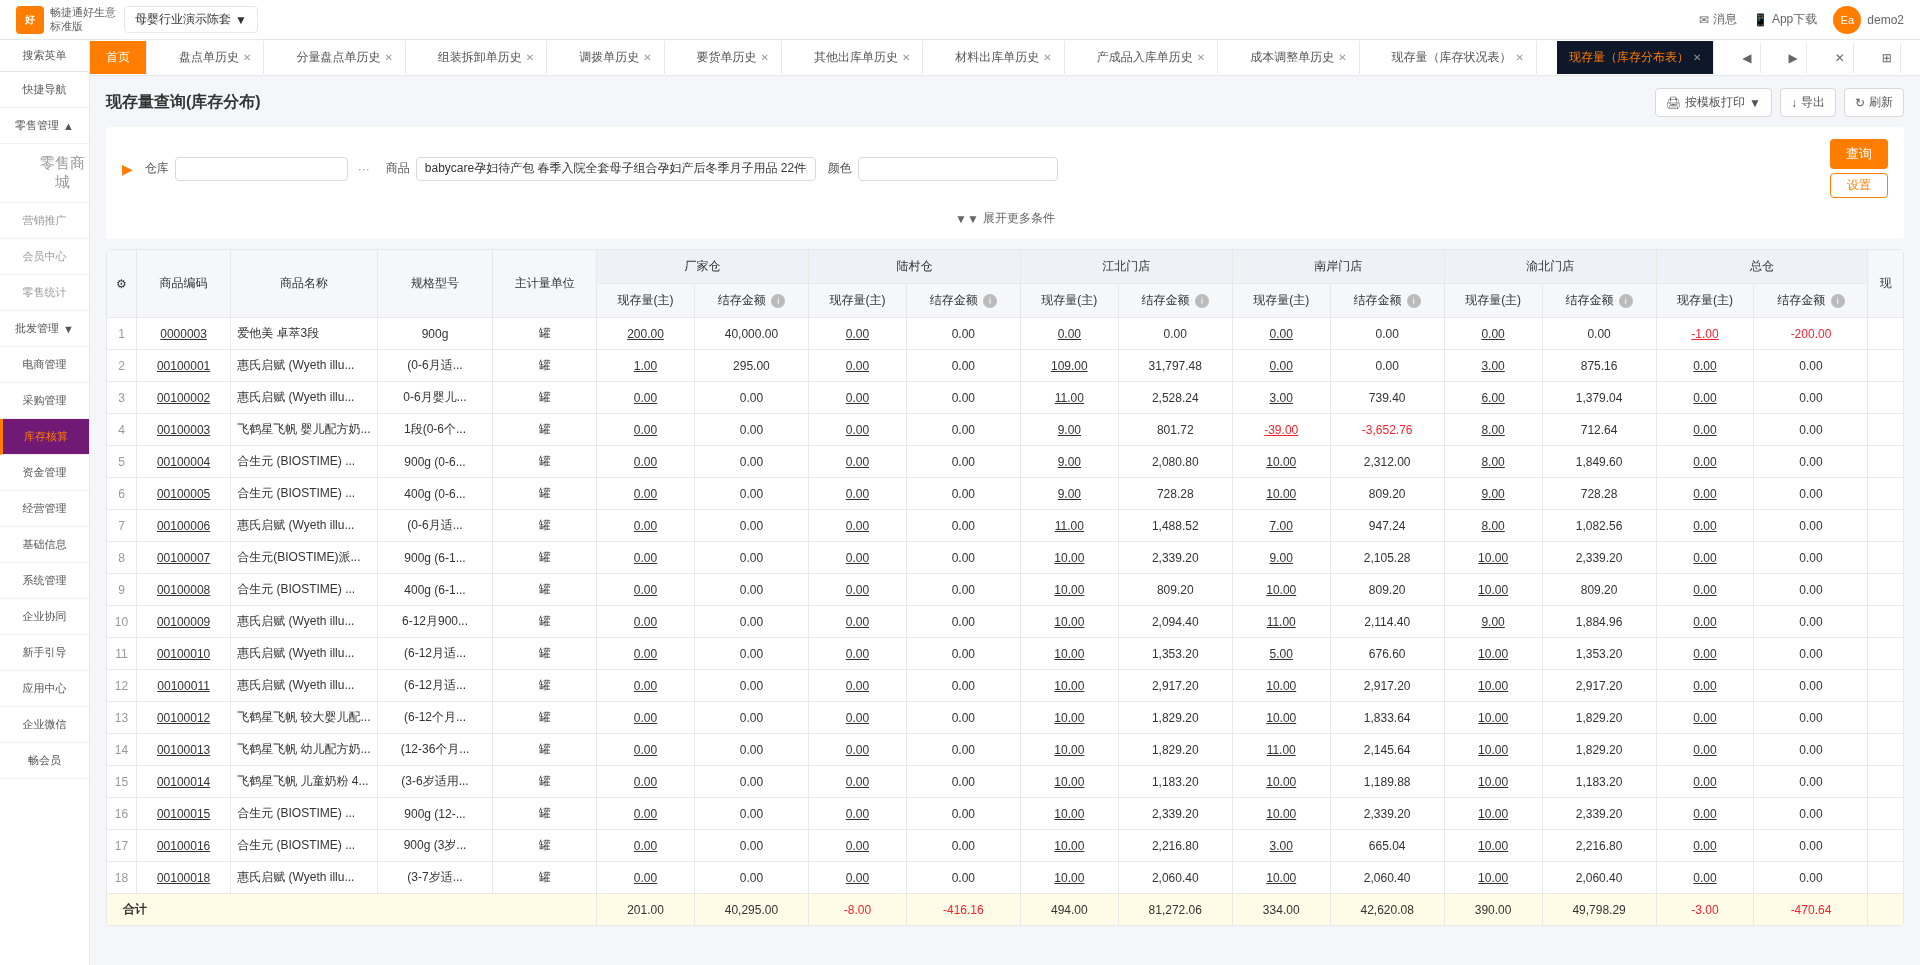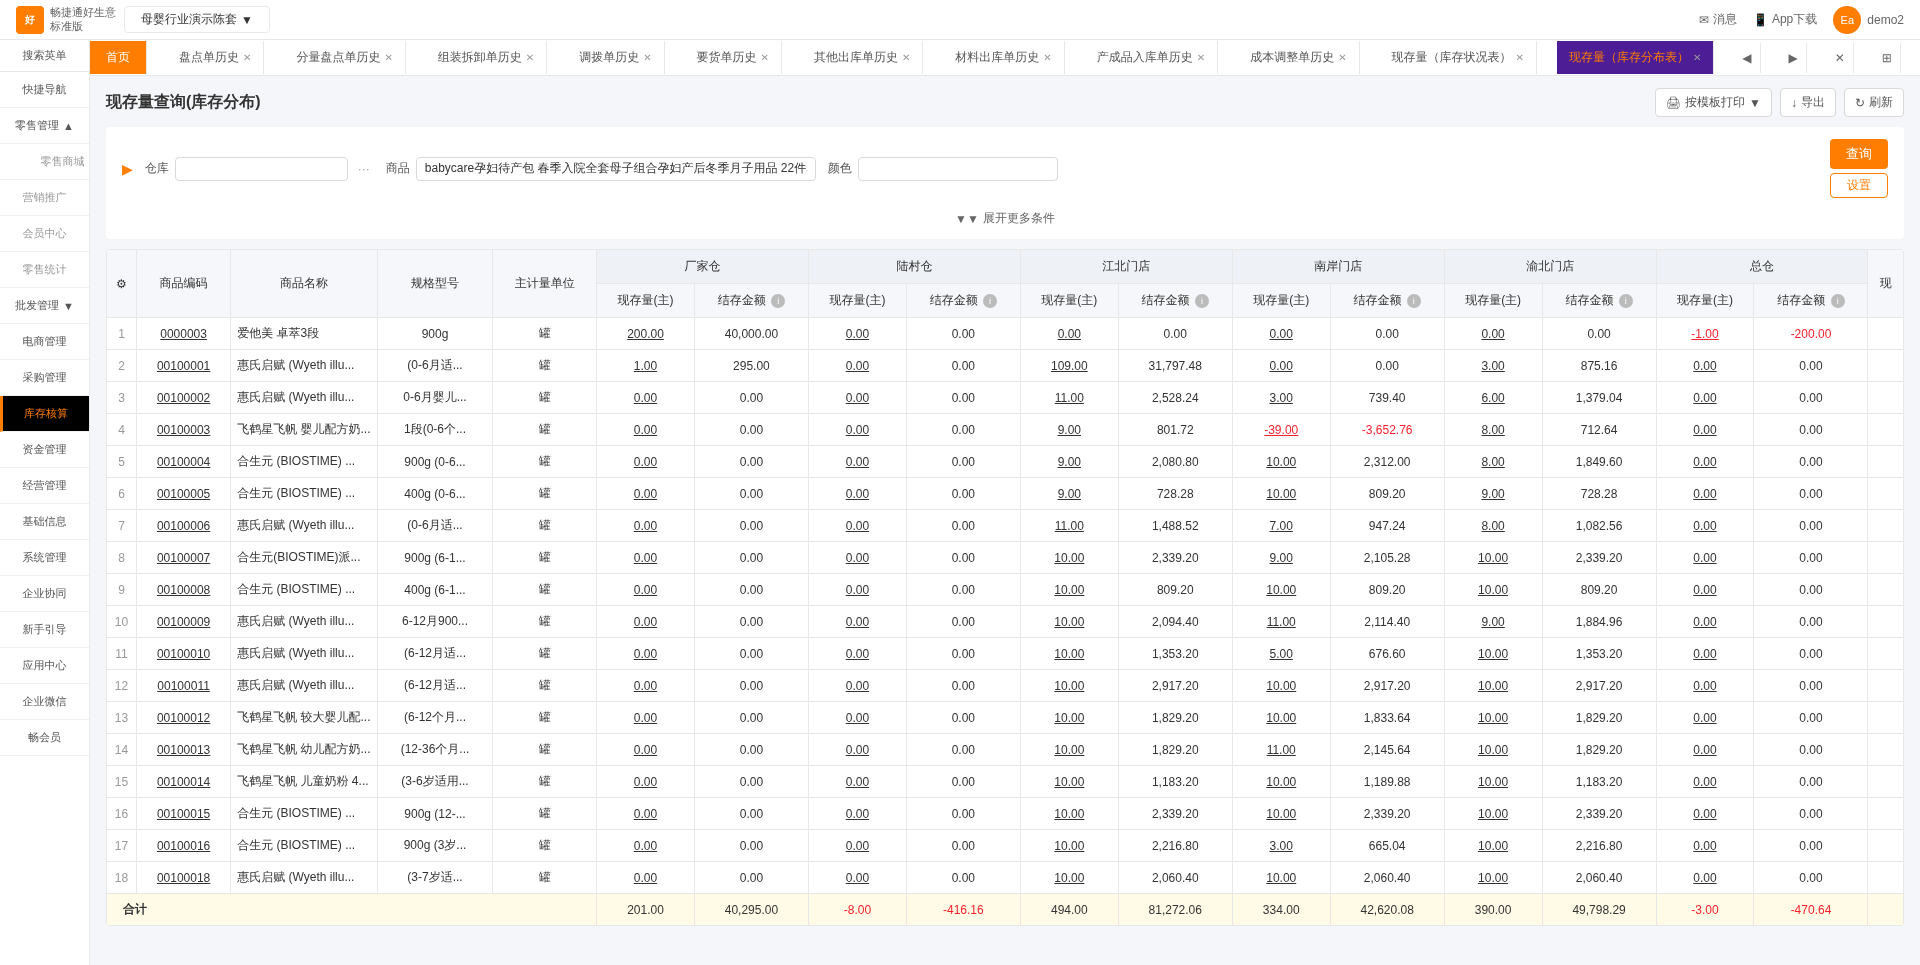--- a/index.html
+++ b/index.html
@@ -14,30 +14,30 @@
     .top-bar-right { display: flex; align-items: center; gap: 16px; color: #666; font-size: 12px; }
     .top-bar-right span { display: flex; align-items: center; gap: 4px; cursor: pointer; }
     .avatar { width: 28px; height: 28px; border-radius: 50%; background: #ff7d00; display: flex; align-items: center; justify-content: center; color: white; font-size: 11px; }
     
     
     .main-layout { display: flex; height: calc(100vh - 40px); }
     
     
     .sidebar { width: 90px; background: #fff; border-right: 1px solid #e8e8e8; display: flex; flex-direction: column; overflow-y: auto; }
     .sidebar-item { padding: 10px 4px; text-align: center; cursor: pointer; font-size: 11px; color: #555; border-bottom: 1px solid #f0f0f0; }
-    .sidebar-item.active { background: #000000; color: #ff7d00; border-left: 3px solid #ff7d00; }
+    .sidebar-item.active { background: #701a75; color: #ff7d00; border-left: 3px solid #ff7d00; }
     
     
     .content-area { flex: 1; display: flex; flex-direction: column; overflow: hidden; }
     
     
     .tab-bar { background: #fff; border-bottom: 1px solid #e8e8e8; display: flex; align-items: center; min-height: 36px; overflow-x: auto; white-space: nowrap; gap: 20px; }
     .tab-bar::-webkit-scrollbar { height: 0; }
     .tab-item { display: inline-flex; align-items: center; padding: 8px 12px; font-size: 12px; cursor: pointer; color: #555; border-right: 1px solid #e8e8e8; gap: 4px; white-space: nowrap; }
-    .tab-item.active { color: #ff7d00; background: #4c1d95; }
+    .tab-item.active { color: #ff7d00; background: #0f172a; }
     .tab-item .close-btn { font-size: 10px; color: #999; cursor: pointer; }
     .tab-home { background: #ff7d00; color: white !important; padding: 8px 16px; }
     .tab-nav-btn { padding: 8px; cursor: pointer; color: #666; border-right: 1px solid #e8e8e8; }
     
     
     .page-content { flex: 1; overflow: auto; padding: 12px 16px; background: #f5f6fa; }
     
     
     .page-header { display: flex; align-items: center; justify-content: space-between; margin-bottom: 10px; }
     .page-title { font-size: 16px; font-weight: 600; color: #333; }
@@ -83,21 +83,21 @@
 
   <div class="top-bar">
     <div class="top-bar-left">
       <div class="logo-area">
         <div class="logo-icon">好</div>
         <div class="logo-text">
           <div>畅捷通好生意</div>
           <div>标准版</div>
         </div>
       </div>
-      <div style="display:flex;align-items:center;gap:4px;border:1px solid #e8e8e8;border-radius:4px;padding:4px 16px;cursor:pointer;font-size:12px;color:#333;">
+      <div style="display:flex;align-items:center;gap:4px;border:1px solid #e8e8e8;border-radius:4px;padding:4px 10px;cursor:pointer;font-size:12px;color:#333;">
         <span>母婴行业演示陈套</span>
         <span>▼</span>
       </div>
     </div>
     <div class="top-bar-right">
       <span>
         <span>✉</span>
         <span>消息</span>
       </span>
       <span>
@@ -117,21 +117,21 @@
       <div class="sidebar-dropdown">
         <span style="font-size:11px;">搜索英单</span>
       </div>
       <div class="sidebar-item">
         <span>快捷导航</span>
       </div>
       <div class="sidebar-item" style="display:flex;align-items:center;justify-content:center;gap:4px;">
         <span>零售管理</span>
         <span>▲</span>
       </div>
-      <div class="sidebar-item" style="color:#999;font-size:11px;padding-left:40px;">
+      <div class="sidebar-item" style="color:#999;font-size:15px;padding-left:40px;">
         <span>零售商城</span>
       </div>
       <div class="sidebar-item" style="color:#999;font-size:11px;">
         <span>营销推广</span>
       </div>
       <div class="sidebar-item" style="color:#999;font-size:11px;">
         <span>会员中心</span>
       </div>
       <div class="sidebar-item" style="color:#999;font-size:11px;">
         <span>零售统计</span>

